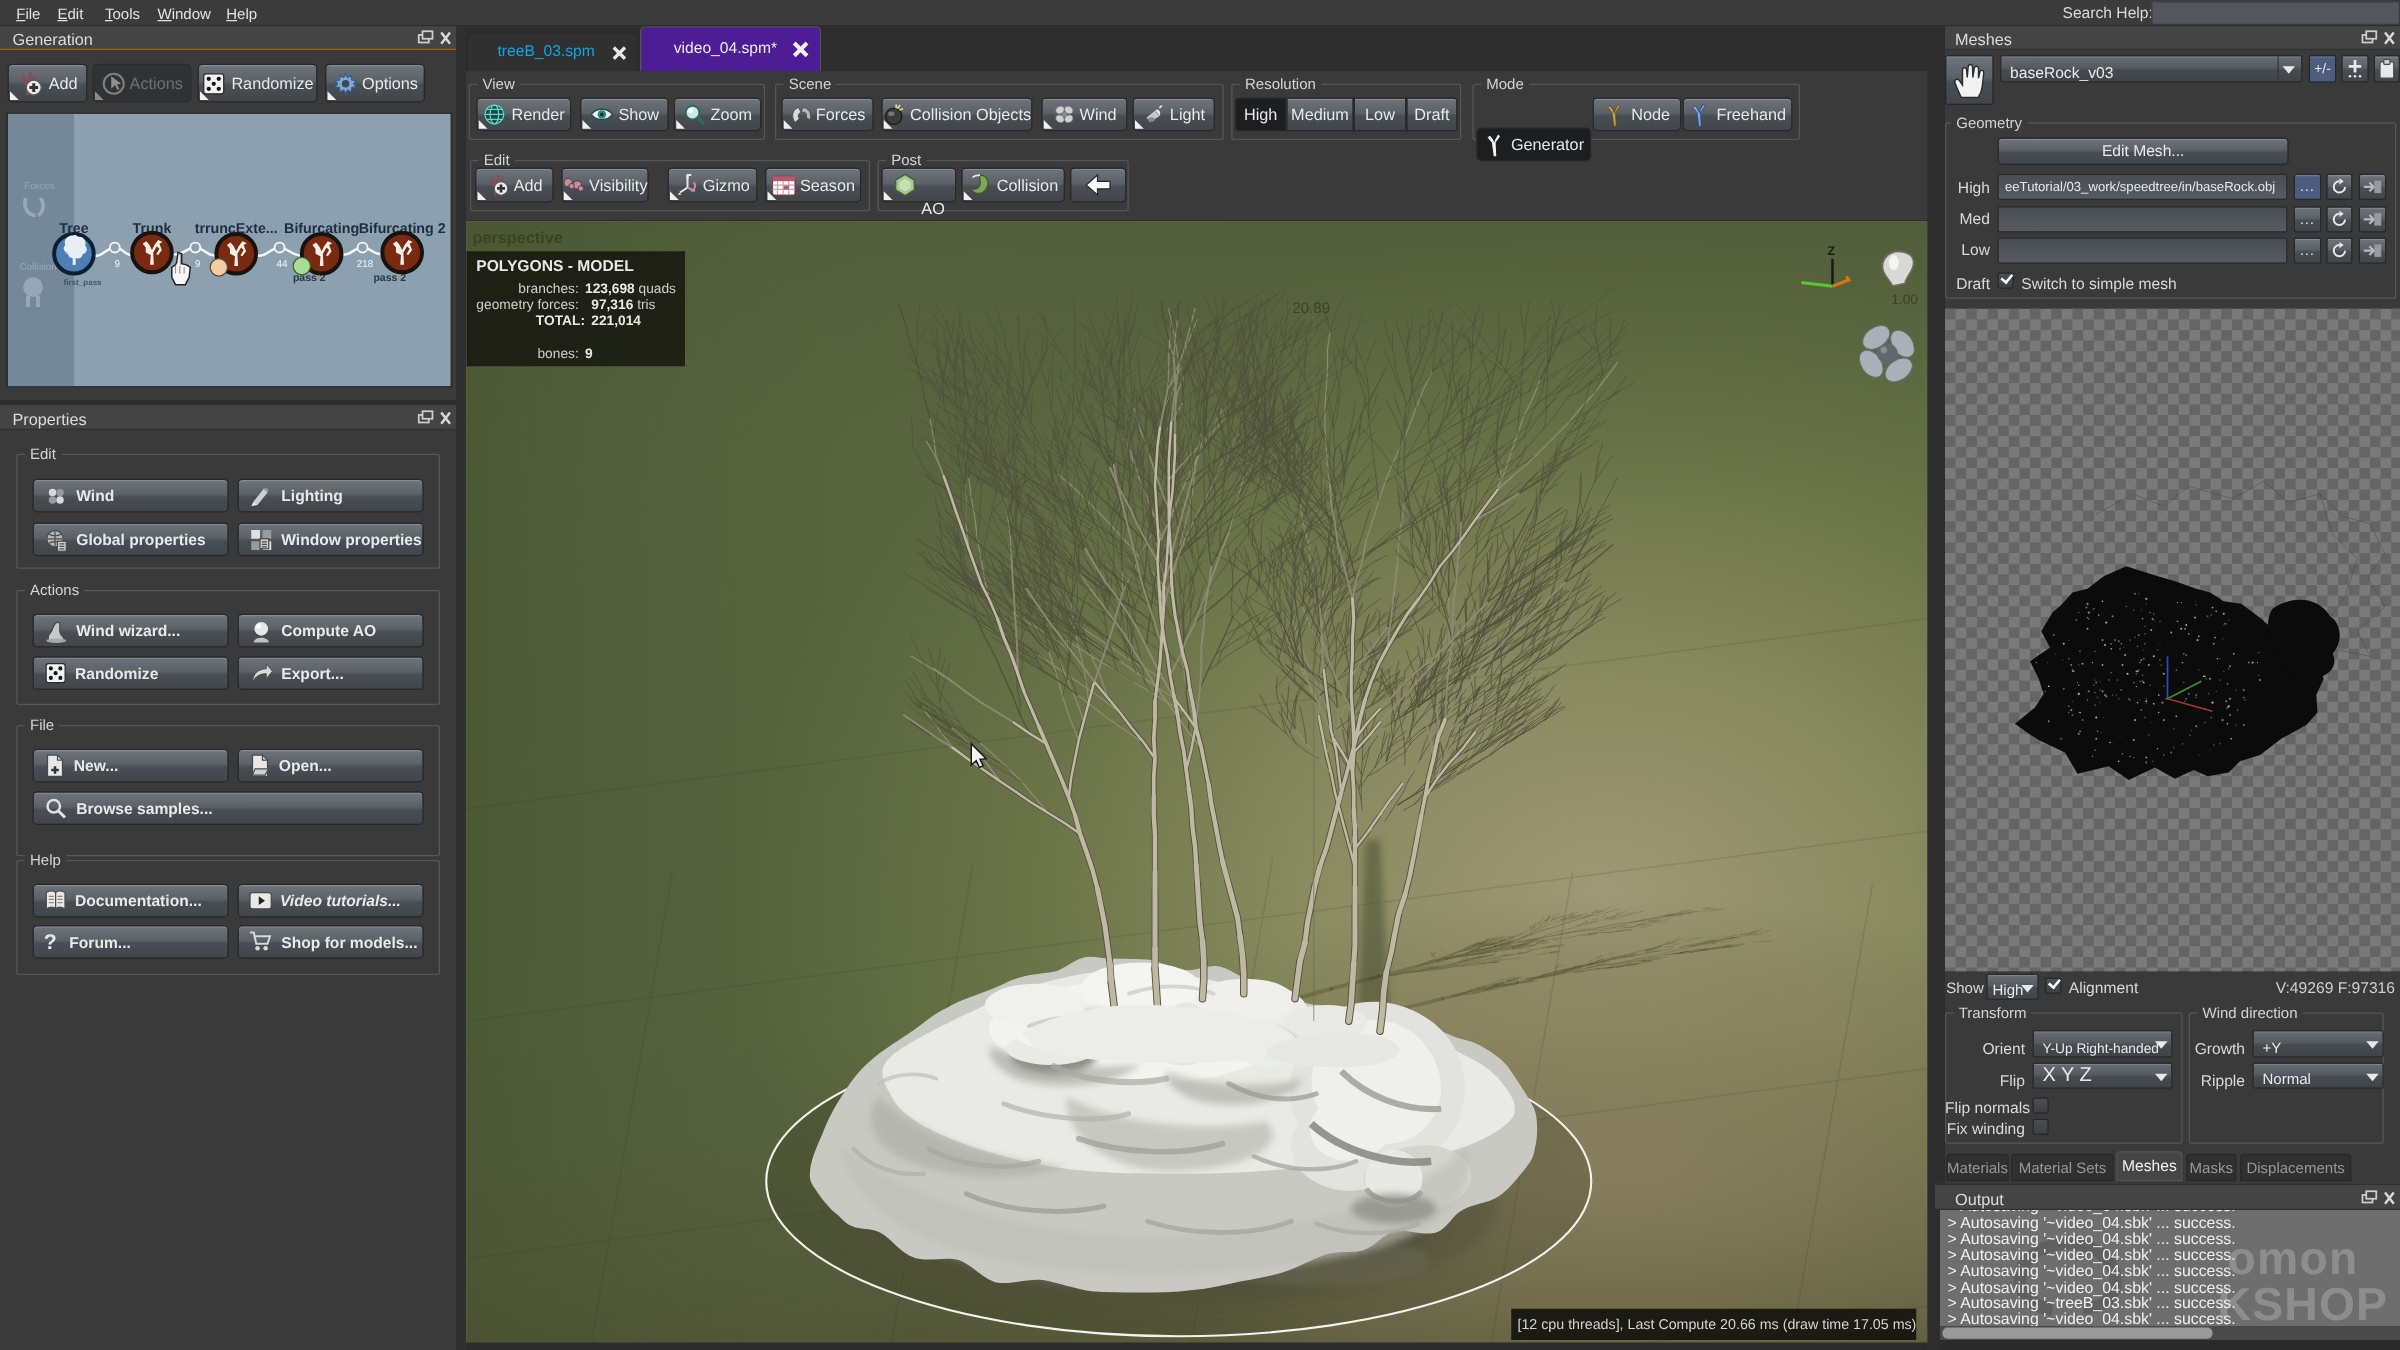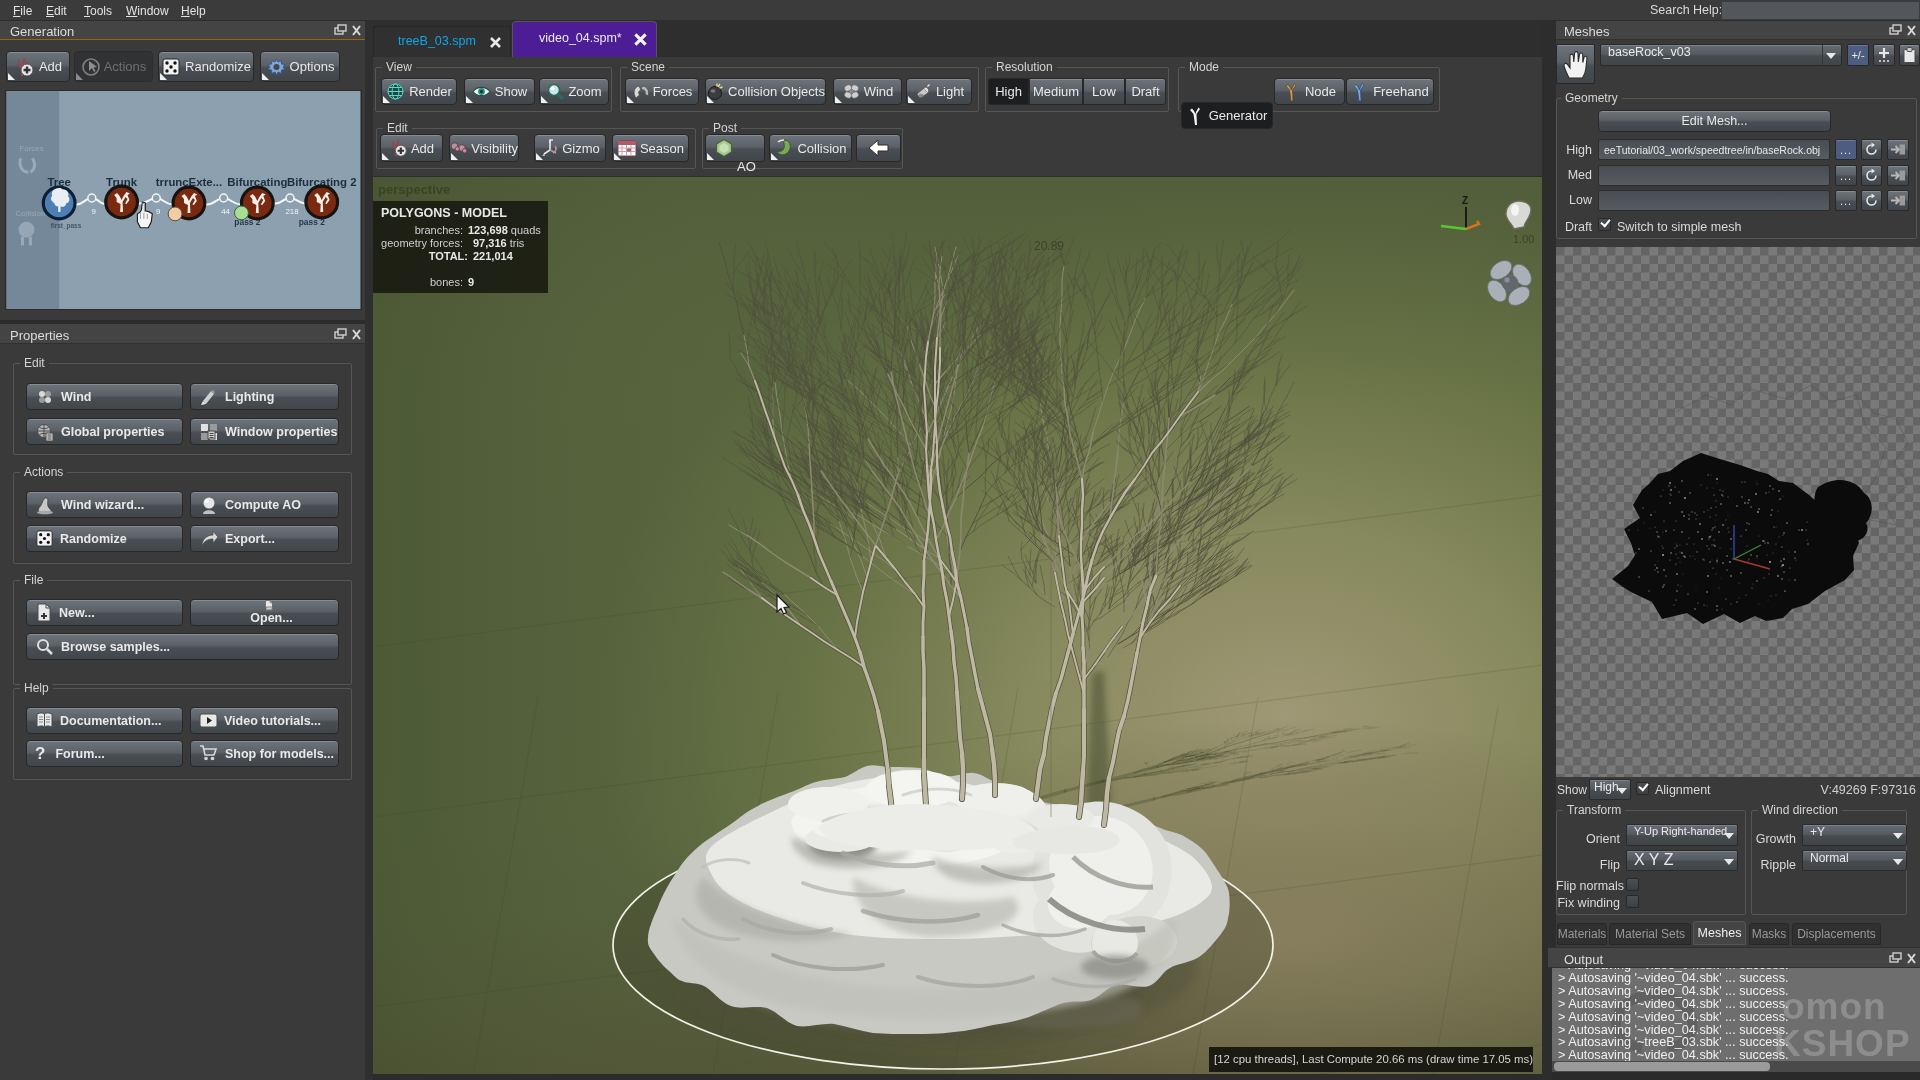--- a/index.html
+++ b/index.html
@@ -19,21 +19,21 @@
 .btn.dark { background:#1d1e1f; box-shadow:none; }
 .grp { position:absolute; border:1px solid #565656; border-radius:2px; }
 .grp > .lbl { position:absolute; top:-8px; left:6px; background:#3a3a3a; padding:0 4px;
   font-size:12px; color:#d4d4d4; line-height:15px; }
 .ptitle { position:absolute; color:#dcdcdc; font-size:13px; }
 .fld { position:absolute; border:1px solid #2a2c2e; border-radius:2px;
   background:linear-gradient(#484d52, #565c63); color:#e8e8e8; font-size:12px;
   display:flex; align-items:center; padding:0 5px; }
 .dd { position:absolute; white-space:nowrap; overflow:hidden; border:1px solid #282a2c; border-radius:2px;
   background:linear-gradient(#666c73 0%, #555b61 45%, #464b50 55%, #3f4449 100%);
-  color:#eaeaea; font-size:12.5px; display:flex; align-items:flex-start; padding:0 7px;
+  color:#eaeaea; font-size:12.5px; display:flex; align-items:flex-end; padding:0 7px;
   box-shadow:inset 0 1px 0 rgba(255,255,255,.15); }
 .dd .arr { position:absolute; right:5px; top:50%; margin-top:-2px; width:0; height:0;
   border-left:5px solid transparent; border-right:5px solid transparent; border-top:6px solid #e8e8e8; }
 .dd .sep { position:absolute; right:18px; top:0; bottom:0; width:1px; background:#33363a; }
 .cb { position:absolute; width:13px; height:13px; border:1px solid #26282a; border-radius:2px;
   background:linear-gradient(#4a4f54,#3c4045); }
 .cb.on::after { content:""; position:absolute; left:2px; top:0px; width:7px; height:4px;
   border-left:2px solid #fff; border-bottom:2px solid #fff; transform:rotate(-50deg); }
 .lab { position:absolute; color:#d9d9d9; font-size:12.5px; white-space:nowrap; }
 .menuitem { position:absolute; color:#e2e2e2; font-size:12px; white-space:nowrap; top:4px; }
@@ -266,21 +266,21 @@
         <span class="lbl">File</span>
       </div>
   <div class="btn pbtn" style="left:26px;top:578px;width:157px;height:27px;justify-content:flex-start;padding-left:8px;font-weight:bold;font-size:12.5px;">
         <svg width="18" height="19" viewBox="0 0 18 19">
           <path d="M3 1 L11 1 L15 5 L15 18 L3 18 Z" fill="#e8e8e8" stroke="#4a4a4a"></path>
           <path d="M11 1 L11 5 L15 5" fill="none" stroke="#4a4a4a"></path>
           <path d="M9 10 L9 16 M6 13 L12 13" stroke="#333" stroke-width="2"></path>
         </svg>
         <span style="margin-left:6px;">New...</span>
       </div>
-  <div class="btn pbtn" style="left:190px;top:578px;width:149px;height:27px;justify-content:flex-start;padding-left:8px;font-weight:bold;font-size:12.5px;flex-direction:column;">
+  <div class="btn pbtn" style="left:190px;top:578px;width:149px;height:27px;justify-content:flex-start;padding-left:8px;font-weight:bold;font-size:12.5px;">
         <svg width="18" height="19" viewBox="0 0 18 19">
           <path d="M3 1 L11 1 L15 5 L15 18 L3 18 Z" fill="#e8e8e8" stroke="#4a4a4a"></path>
           <path d="M11 1 L11 5 L15 5" fill="none" stroke="#4a4a4a"></path>
           <path d="M5 12 L16 12 L13 17 L3 17 Z" fill="#cfcfcf" stroke="#4a4a4a"></path>
         </svg>
         <span style="margin-left:6px;">Open...</span>
       </div>
   <div class="btn pbtn" style="left:26px;top:612px;width:313px;height:27px;justify-content:flex-start;padding-left:8px;font-weight:bold;font-size:12.5px;">
         <svg width="20" height="20" viewBox="0 0 20 20">
           <circle cx="8" cy="8" r="5" fill="none" stroke="#e0e0e0" stroke-width="2"></circle>
@@ -298,21 +298,21 @@
           <path d="M9.5 3 L9.5 16" stroke="#4a4a4a"></path>
           <path d="M4 6 H8 M4 8.5 H8 M4 11 H8 M11 6 H15 M11 8.5 H15 M11 11 H15" stroke="#888"></path>
         </svg>
         <span style="margin-left:6px;">Documentation...</span>
       </div>
   <div class="btn pbtn" style="left:190px;top:686px;width:149px;height:27px;justify-content:flex-start;padding-left:8px;font-weight:bold;font-size:12.5px;">
         <svg width="19" height="19" viewBox="0 0 19 19">
           <rect x="1" y="3" width="17" height="13" rx="2" fill="#e8e8e8" stroke="#4a4a4a"></rect>
           <path d="M8 6 L13 9.5 L8 13 Z" fill="#222"></path>
         </svg>
-        <span style="margin-left:6px;">Video tutorials...</span>
+        <span style="margin-left:6px;font-style:italic;">Video tutorials...</span>
       </div>
   <div class="btn pbtn" style="left:26px;top:719px;width:157px;height:27px;justify-content:flex-start;padding-left:8px;font-weight:bold;font-size:12.5px;">
         <span style="font-size:17px;color:#e8e8e8;font-weight:bold;">?</span>
         <span style="margin-left:10px;">Forum...</span>
       </div>
   <div class="btn pbtn" style="left:190px;top:719px;width:149px;height:27px;justify-content:flex-start;padding-left:8px;font-weight:bold;font-size:12.5px;">
         <svg width="20" height="19" viewBox="0 0 20 19">
           <path d="M1 2 L4 2 L6 11 L15 11 L17 5 L5 5" fill="none" stroke="#d8d8d8" stroke-width="1.6"></path>
           <circle cx="7" cy="14.5" r="1.8" fill="#d8d8d8"></circle>
           <circle cx="13.5" cy="14.5" r="1.8" fill="#d8d8d8"></circle>

